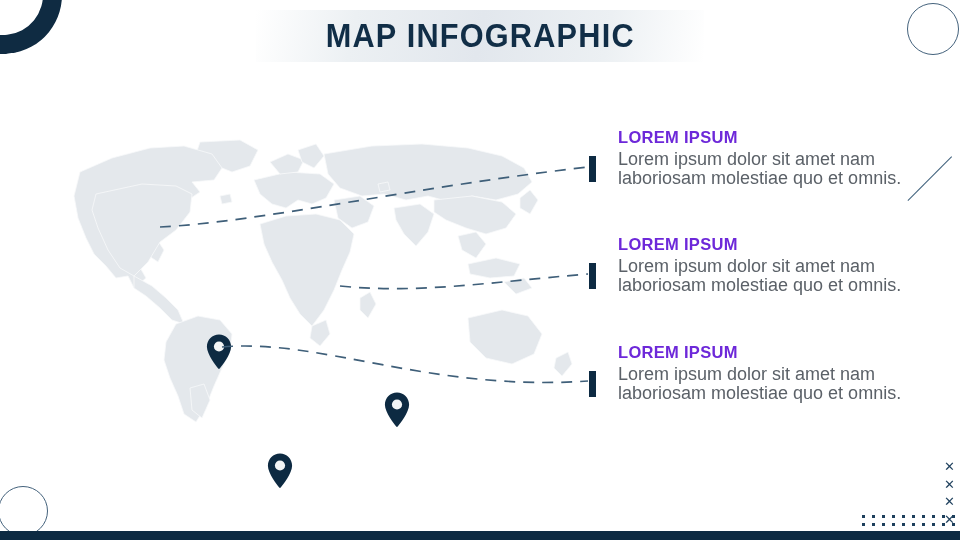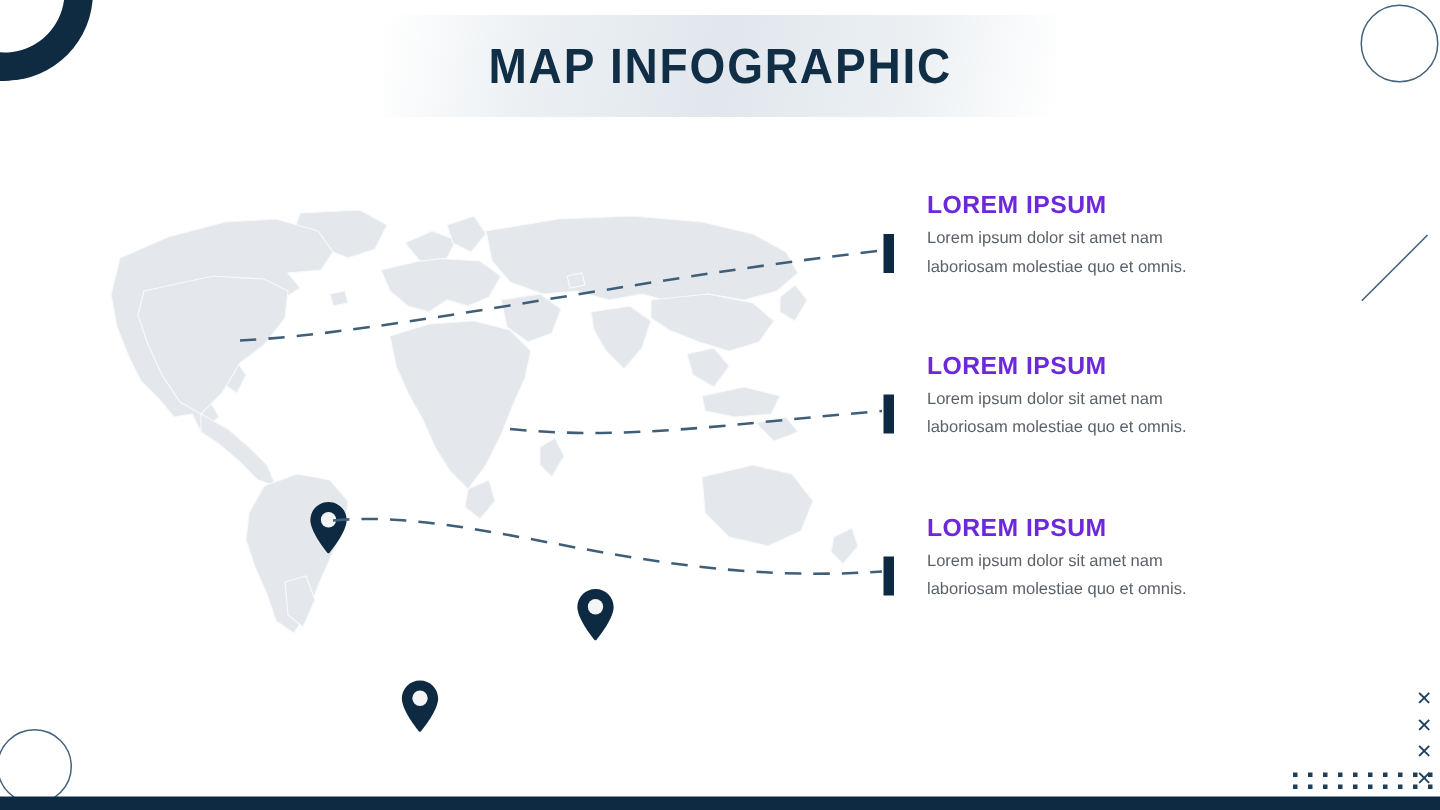--- a/index.html
+++ b/index.html
@@ -65,21 +65,21 @@
   }
   .deco-bottom-bar {
     position:absolute; left:0; top:531px;
     width:960px; height:9px;
     background:#0d2a42;
   }
 
   
   .title-band {
     position:absolute; left:256px; top:10px;
-    width:448px; height:68px;
+    width:448px; height:52px;
     background:linear-gradient(100deg,
        rgba(255,255,255,1) 0%,
        rgba(236,240,243,1) 22%,
        rgba(226,231,237,1) 50%,
        rgba(236,240,243,1) 78%,
        rgba(255,255,255,1) 100%);
     display:flex; align-items:center; justify-content:center;
   }
   .title-text {
     font-family:"Liberation Sans Narrow","Liberation Sans",sans-serif;
@@ -117,21 +117,21 @@
     font-family:"Liberation Sans Narrow","Liberation Sans",sans-serif;
     font-weight:bold;
     font-size:16.5px;
     letter-spacing:0.3px;
     line-height:18px;
     margin-bottom:4px;
     white-space:nowrap;
   }
   .info-line {
     color:#5b6168;
-    font-size:11px;
+    font-size:18px;
     line-height:19px;
     white-space:nowrap;
   }
 </style>
 </head>
 <body>
 
 <div id="deco-layer">
   <div class="deco-arc-tl"></div>
   <div class="deco-circle-tr"></div>

